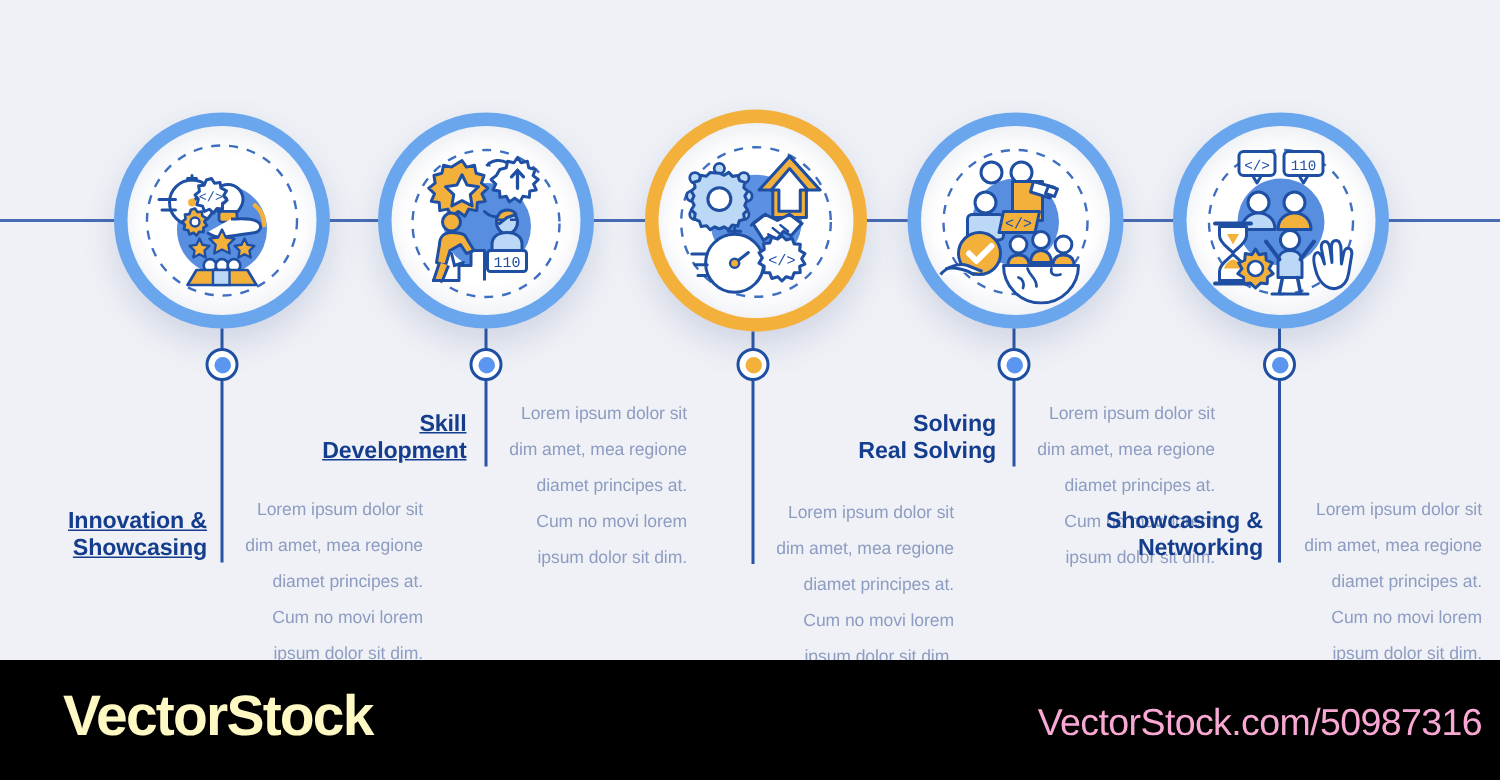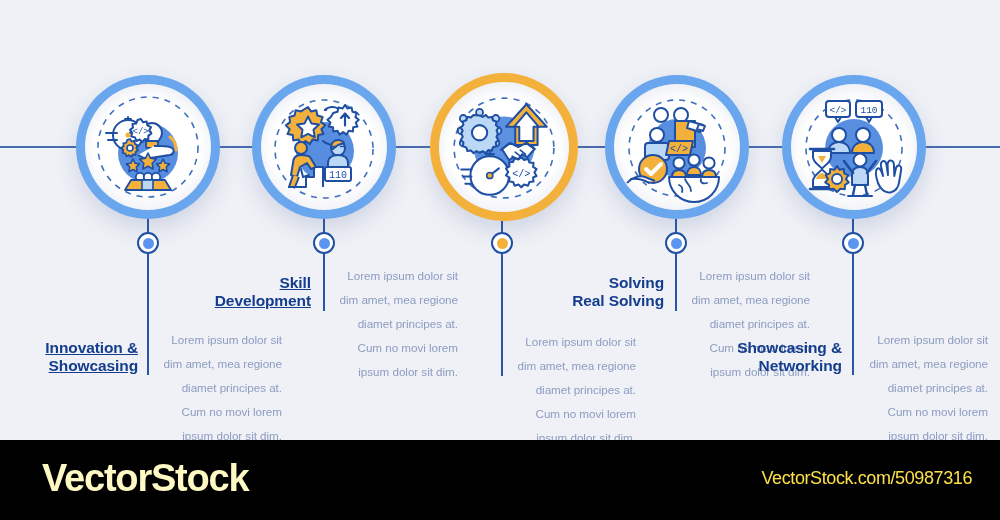--- a/index.html
+++ b/index.html
@@ -63,22 +63,22 @@
   .footer{
     position:absolute;left:0;top:440px;width:1000px;height:80px;background:#000;
   }
   .wm-logo{
     position:absolute;left:28px;top:17px;color:#fef9c3;
     font-size:38px;font-weight:bold;letter-spacing:-1.2px;
     font-family:"Liberation Sans", sans-serif;
     margin-left:14px;
   }
   .wm-url{
-    position:absolute;right:28px;top:28px;color:#fde047;
-    font-size:18px;letter-spacing:-.4px;
+    position:absolute;right:12px;top:28px;color:#f9a8d4;
+    font-size:25px;letter-spacing:-.4px;
   }
 </style>
 </head>
 <body>
 
 <div id="stage">
 
   <div class="baseline"></div>
 
   <div class="node-circle" style="left:76px;top:75px;width:144px;height:144px;">

